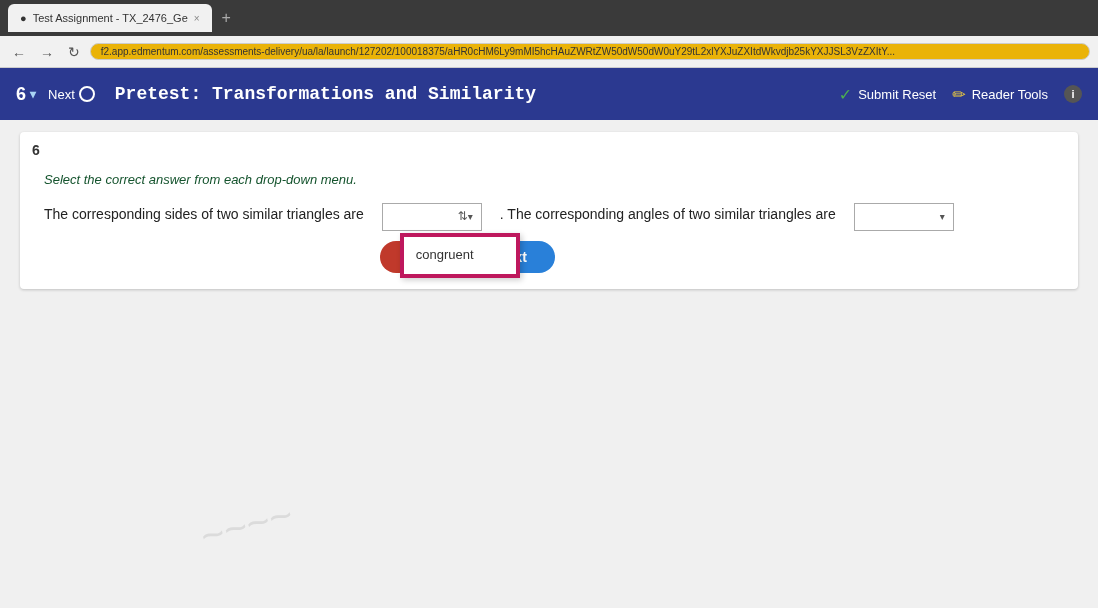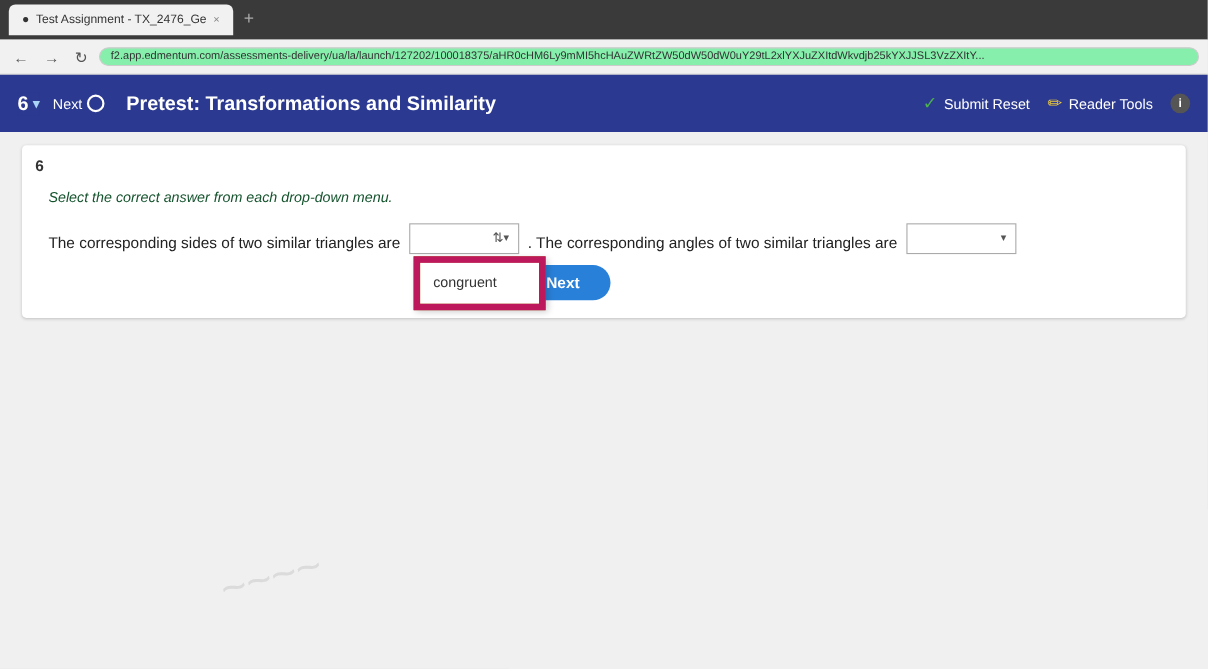--- a/index.html
+++ b/index.html
@@ -56,21 +56,21 @@
     .nav-btn {
       color: #555;
       font-size: 14px;
       cursor: pointer;
       background: none;
       border: none;
       padding: 2px 4px;
     }
     .address-box {
       flex: 1;
-      background: #86efac;
+      background: #eab308;
       border: 1px solid #ccc;
       border-radius: 12px;
       padding: 2px 10px;
       font-size: 10px;
       color: #333;
       overflow: hidden;
       white-space: nowrap;
       text-overflow: ellipsis;
     }
 
@@ -112,20 +112,21 @@
       border: 2px solid white;
       border-radius: 50%;
       display: inline-block;
     }
     .header-title {
       flex: 1;
       color: white;
       font-size: 18px;
       font-weight: bold;
       margin-left: 8px;
+      font-family: Liberation Mono, monospace;
     }
     .header-right {
       display: flex;
       align-items: center;
       gap: 16px;
     }
     .submit-test-btn {
       color: white;
       font-size: 13px;
       display: flex;
@@ -199,43 +200,43 @@
       font-size: 13px;
       color: #14532d;
       margin-top: 8px;
       margin-bottom: 16px;
       margin-left: 4px;
       font-style: italic;
     }
 
     .question-row {
       display: flex;
-      align-items: flex-end;
+      align-items: flex-start;
       flex-wrap: wrap;
-      gap: 8px;
+      gap: 18px;
       margin-bottom: 20px;
       margin-left: 4px;
       font-size: 14px;
       color: #222;
       line-height: 1.6;
       position: relative;
     }
 
     .dropdown-container {
       position: relative;
       display: inline-block;
     }
 
     
     .dropdown-open-container {
       position: absolute;
       top: 30px;
-      left: 4px;
-      background: #a16207;
-      border: 6px solid #be185d;
+      left: 18px;
+      background: #d946ef;
+      border: 4px solid #be185d;
       z-index: 100;
       min-width: 120px;
       box-shadow: 2px 2px 6px rgba(0,0,0,0.2);
     }
 
     .dropdown-option {
       padding: 8px 12px;
       font-size: 13px;
       cursor: pointer;
       background: white;

